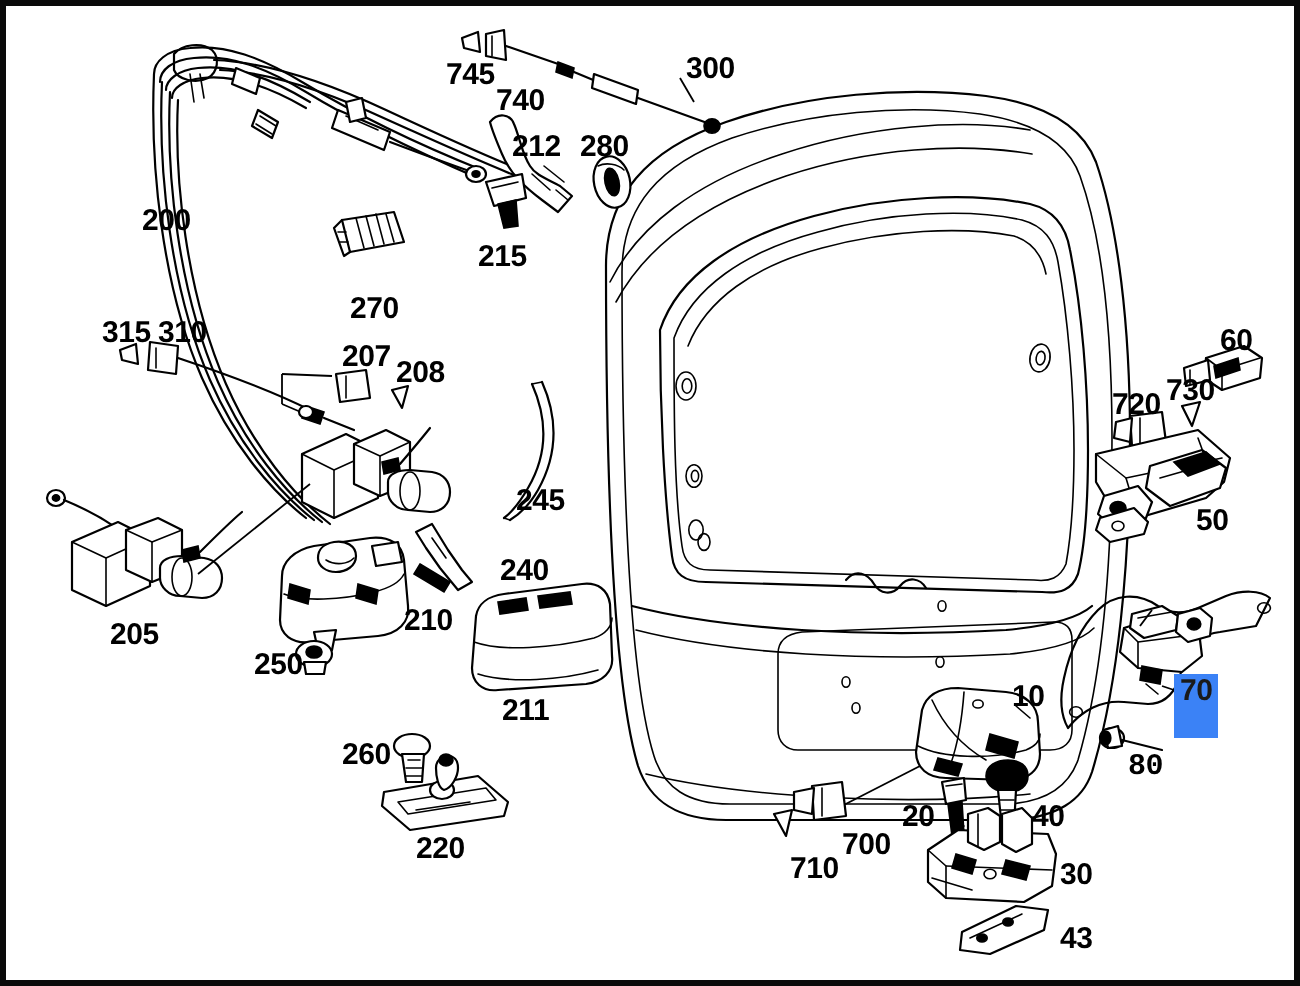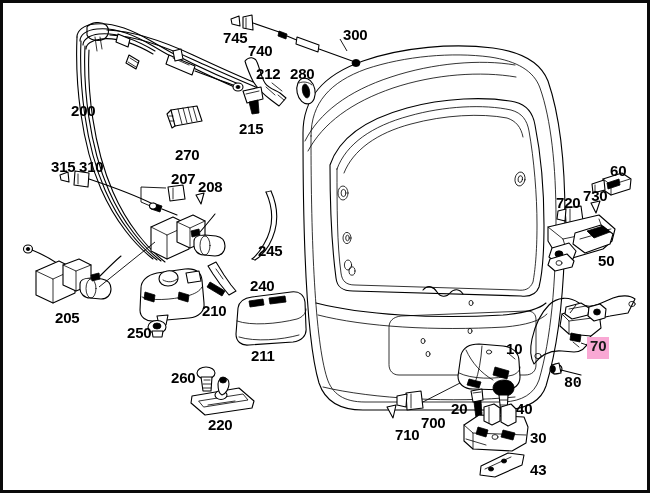--- a/index.html
+++ b/index.html
@@ -18,22 +18,22 @@
     font-family:"Liberation Sans",sans-serif;
     font-weight:bold;
     font-size:15px;
     color:#000000;
     line-height:1;
     white-space:nowrap;
     letter-spacing:-0.2px;
   }
   .part-label.highlight{
     color:#1a1a1a;
-    background:#f9a8d4;
-    padding:1px 3px 6px 3px;
+    background:#3b82f6;
+    padding:1px 3px 16px 3px;
   }
 </style>
 </head>
 <body>
 
 <div id="diagram-frame">
 
   <svg id="svg-layer" viewBox="0 0 650 493" xmlns="http://www.w3.org/2000/svg">
     <defs>
       <style>

